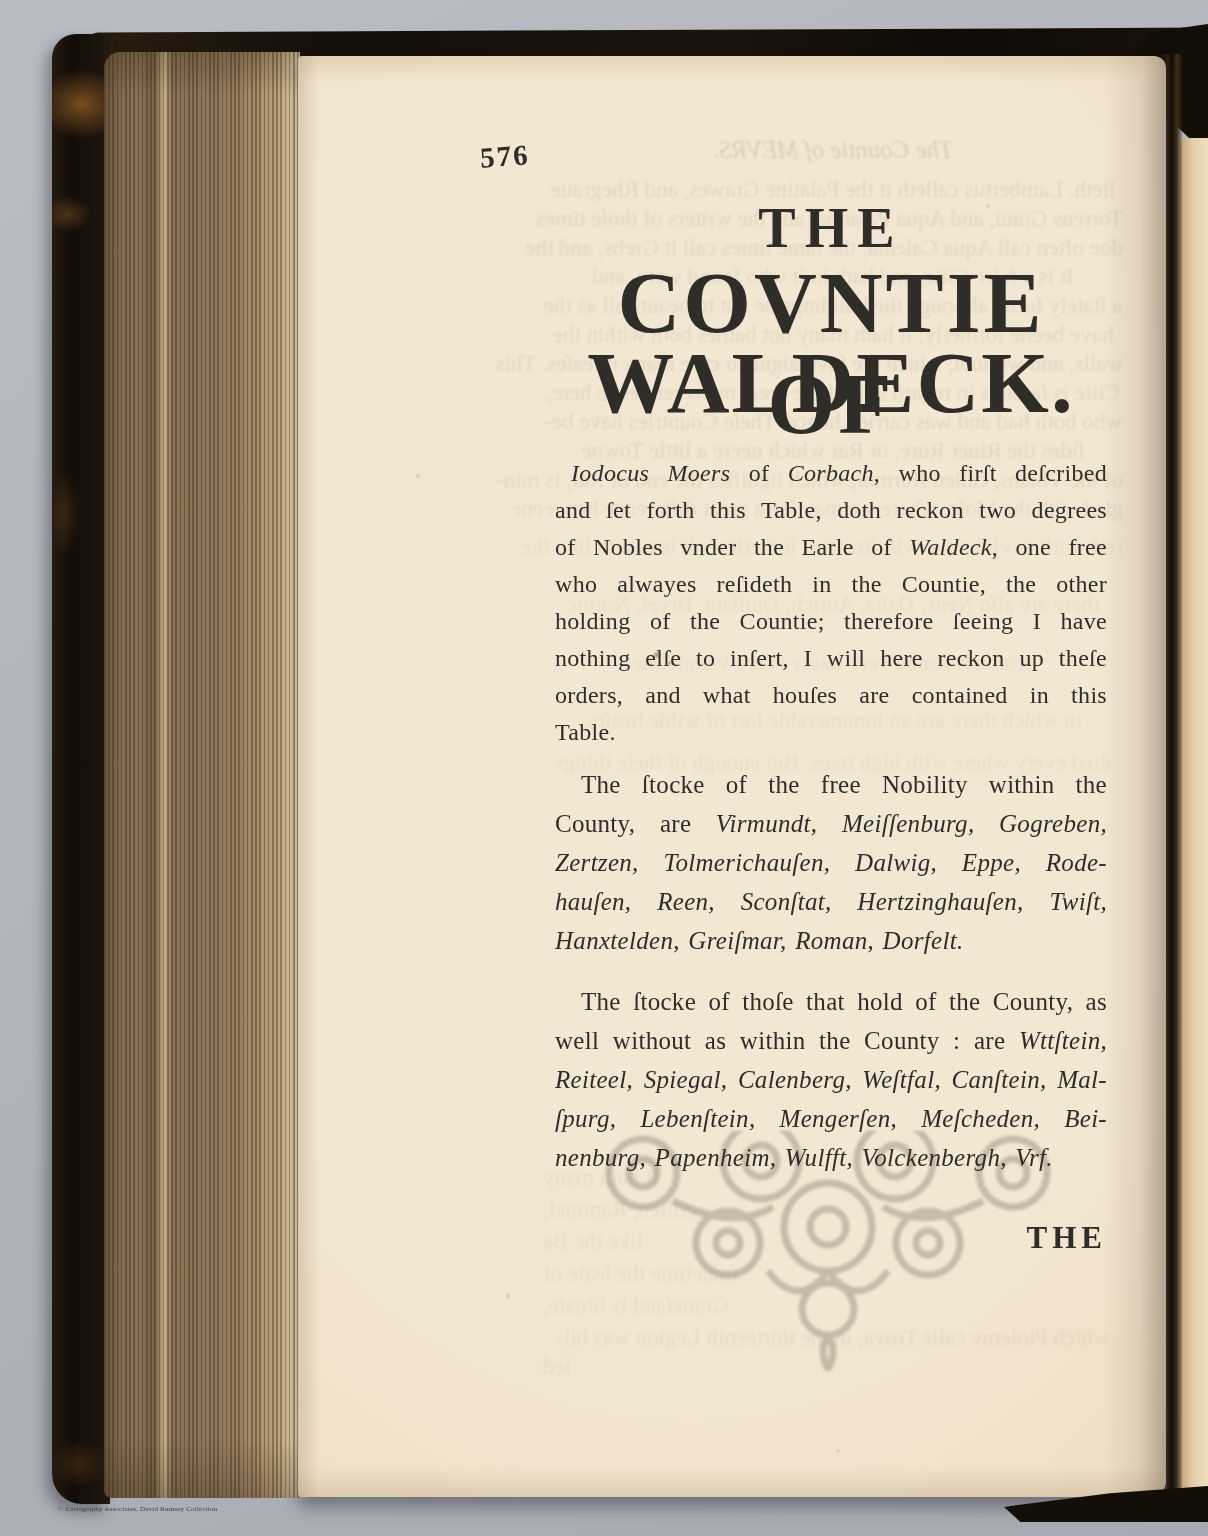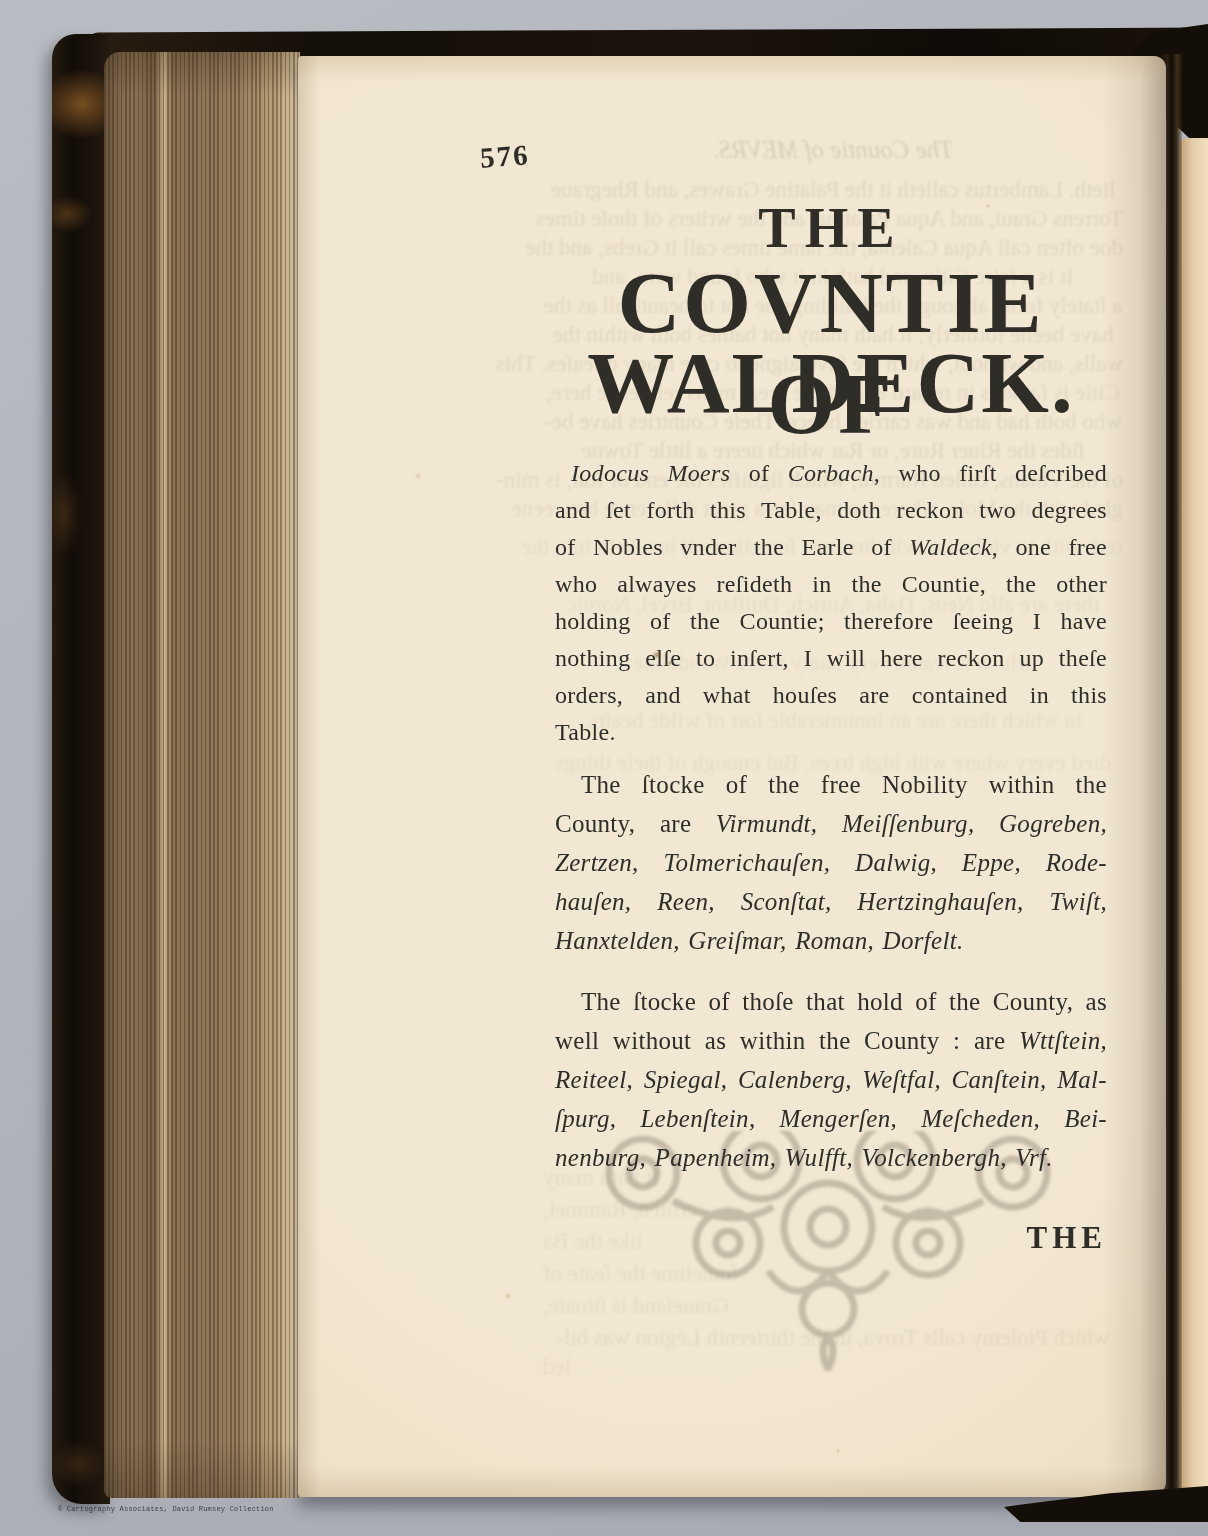--- a/index.html
+++ b/index.html
@@ -46,21 +46,21 @@
       radial-gradient(5px 5px at 210px 1240px, rgba(150,110,60,.28), rgba(150,110,60,0) 70%),
       radial-gradient(3px 3px at 540px 1395px, rgba(150,110,60,.3), rgba(150,110,60,0) 70%),
       radial-gradient(6px 5px at 800px 980px, rgba(150,110,60,.2), rgba(150,110,60,0) 70%);}
   .gutter{position:absolute;left:1158px;top:54px;width:24px;height:1446px;
     background:linear-gradient(90deg, rgba(43,31,17,0) 0%, #2b1f11 40%, #120c06 58%, #3c2d18 78%, rgba(70,52,28,.25) 100%);}
   .next-page{position:absolute;left:1180px;top:138px;width:28px;height:1366px;
     border-radius:6px 0 0 4px;
     background:linear-gradient(90deg,#c3a075 0%,#e4cda9 45%,#f0e0bf 100%);}
   .leather-corner-br{position:absolute;left:1004px;top:1486px;width:204px;height:36px;
     background:#140e08;clip-path:polygon(0 58%,52% 20%,100% 0,100% 100%,8% 100%);}
-  .copyright{position:absolute;left:58px;top:1505px;font-family:Liberation Mono, monospace;
+  .copyright{position:absolute;left:58px;top:1505px;font-family:Liberation Serif, serif;
     font-size:7px;color:#252c3a;letter-spacing:.2px;opacity:.85;}
 
   
   .ink{color:#2f2d27;}
   .page-number{position:absolute;left:182px;top:84px;font-size:29px;font-weight:700;
     letter-spacing:2px;transform:rotate(-4deg);}
   .title{position:absolute;left:255px;top:0;width:556px;text-align:center;}
   .title .t1{position:absolute;left:0;top:140px;width:100%;font-size:56px;font-weight:700;letter-spacing:9px;}
   .title .t2{position:absolute;left:0;top:196px;width:100%;font-size:87px;font-weight:700;letter-spacing:3px;}
   .title .t3{position:absolute;left:0;top:276px;width:100%;font-size:87px;font-weight:700;letter-spacing:2px;}

